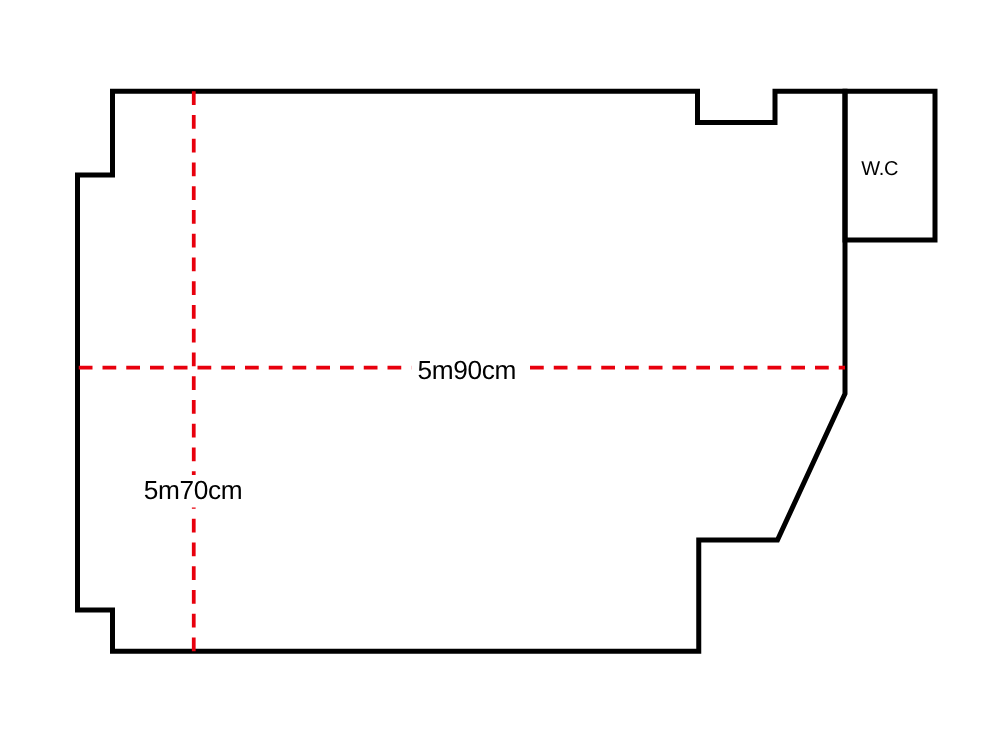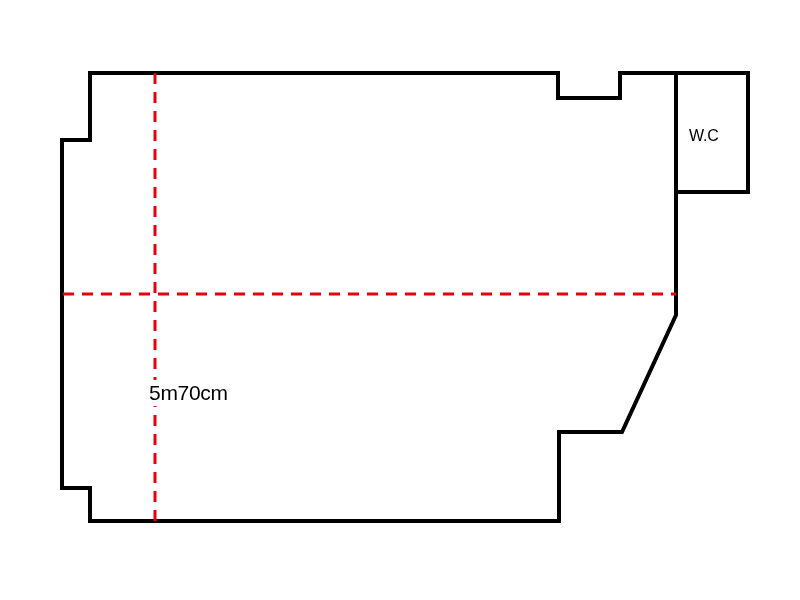--- a/index.html
+++ b/index.html
@@ -40,21 +40,20 @@
   }
   #dim-h-label {
     left: 329px;
     top: 284px;
     padding: 2px 5px 3px 5px;
   }
   #dim-v-label {
     left: 113px;
     top: 380px;
     padding: 2px 2px 3px 2px;
-    margin-left: 34px;
   }
   .room-label {
     position: absolute;
     color: #000000;
     font-family: "Liberation Sans", sans-serif;
     font-size: 16px;
     line-height: 1;
     white-space: nowrap;
     letter-spacing: -0.2px;
   }
@@ -74,18 +73,19 @@
 
     <polyline id="main-room-outline" fill="none" stroke="#000000" stroke-width="4" stroke-linejoin="miter" stroke-linecap="square" points="90,73 558,73 558,98 620,98 620,73 676,73 676,315 622,432 559,432 559,521 90,521 90,488 62,488 62,140 90,140 90,73"></polyline>
 
     <polyline id="wc-room-outline" fill="none" stroke="#000000" stroke-width="4" stroke-linejoin="miter" stroke-linecap="square" points="676,73 748,73 748,192 676,192 676,73"></polyline>
 
     <line id="dim-h-line" stroke="#e8000d" stroke-width="3" stroke-dasharray="11,8" x1="63" y1="294" x2="676" y2="294"></line>
 
     <line id="dim-v-line" stroke="#e8000d" stroke-width="3" stroke-dasharray="11,8" x1="155" y1="73" x2="155" y2="521"></line>
   </svg>
 
+  <div class="dim-label" id="dim-h-label" style="left: 329px; top: 284px;">5m90cm</div>
 
   <div class="dim-label" id="dim-v-label" style="left: 113px; top: 380px;">5m70cm</div>
 
   <div class="room-label" id="wc-label">W.C</div>
 
 </div>
 
 </body></html>

